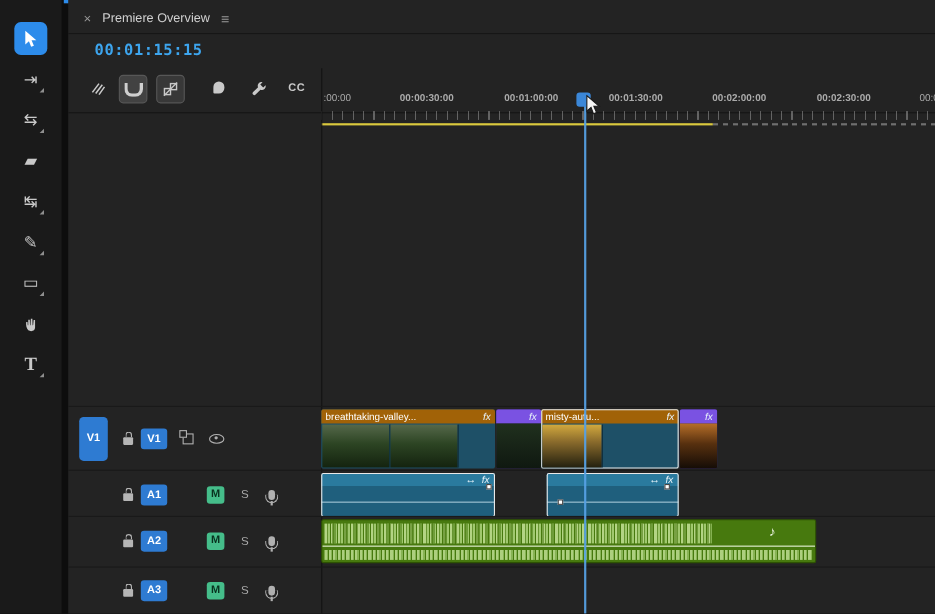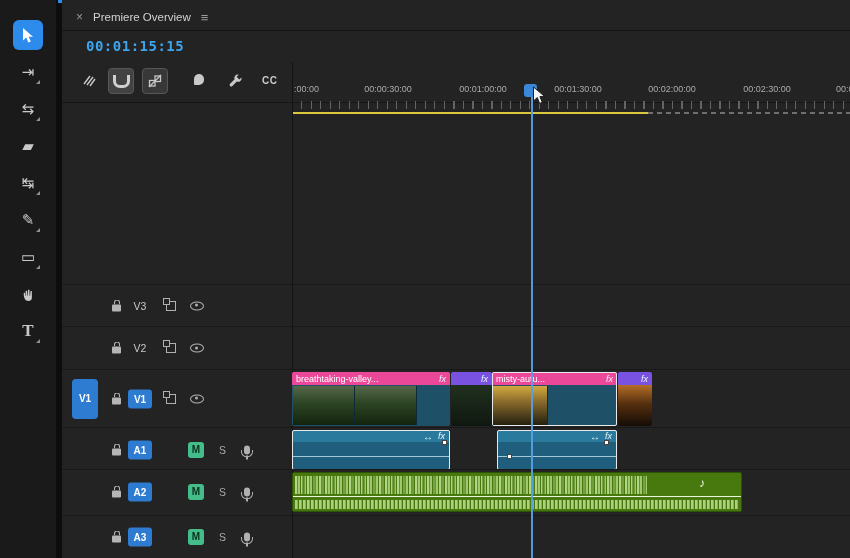--- a/index.html
+++ b/index.html
@@ -38,21 +38,21 @@
   .tbox.snap{left:46px;background:#424242;}
   .tbox.link{left:80px;}
   .magnet{width:11px;height:10px;border:3px solid #cfcfcf;border-top:none;border-radius:0 0 7px 7px;display:block;}
   .marker-ic{position:absolute;left:132px;top:12px;width:10px;height:11px;background:#c9c9c9;
         border-radius:5px 5px 5px 1px;}
   .wrench-ic{position:absolute;left:166px;top:11px;}
   .cc{position:absolute;left:200px;top:13px;color:#c9c9c9;font-size:10px;font-weight:bold;letter-spacing:.5px;text-align:right;}
 
   .ruler{position:absolute;left:230px;top:13px;right:0;height:40px;}
   .rl{position:absolute;top:9px;font-size:9px;color:#ababab;white-space:nowrap;}
-  .rl.c{transform:translateX(-50%);}
+  .rl.c{transform:translateX(-50%);font-weight:bold;}
   .ticks{position:absolute;left:0;right:0;top:26px;height:8px;opacity:.55;
          background:repeating-linear-gradient(90deg,#9a9a9a 0 1px,transparent 1px 9.5px);}
   .workarea{position:absolute;left:0;width:356px;top:37px;height:2px;background:#d9c83e;}
   .workarea-rest{position:absolute;left:356px;right:0;top:37px;height:2px;
          background:repeating-linear-gradient(90deg,#6f6f6f 0 5px,transparent 5px 9px);}
 
   .divider-v{position:absolute;left:230px;top:62px;bottom:0;width:1px;background:#131313;}
 
   
   .row{position:absolute;left:0;right:0;border-top:1px solid #191919;box-sizing:border-box;}
@@ -79,21 +79,21 @@
         font-size:10px;font-weight:bold;display:flex;align-items:center;justify-content:center;}
   .solo{left:157px;color:#ababab;font-size:10.5px;}
   .mic{left:182px;width:6px;height:9px;background:#b0b0b0;border-radius:3px;}
   .mic::before{content:"";position:absolute;left:-3px;top:4px;width:12px;height:8px;border:1.5px solid #b0b0b0;
         border-top:none;border-radius:0 0 7px 7px;box-sizing:border-box;}
   .mic::after{content:"";position:absolute;left:2px;bottom:-5px;width:2px;height:4px;background:#b0b0b0;}
 
   
   .vclip{position:absolute;top:2px;height:54px;background:#1e5067;border-radius:2px;overflow:hidden;}
   .vclip.selected,.aclip.selected{outline:1px solid #e9e9e9;outline-offset:-1px;}
-  .cbar{height:13px;background:#ec4899;color:#fff;font-size:9px;display:flex;align-items:center;
+  .cbar{height:13px;background:#a16207;color:#fff;font-size:9px;display:flex;align-items:center;
         padding:0 4px;gap:4px;white-space:nowrap;overflow:hidden;box-sizing:border-box;}
   .cbar .name{flex:1;overflow:hidden;text-overflow:ellipsis;}
   .cbar .fx{font-style:italic;color:#e8f4fb;flex:none;}
   .pclip{background:#32255e;}
   .pclip .cbar{background:#7a52e2;justify-content:flex-end;}
   .thumbs{position:absolute;left:1px;top:14px;bottom:1px;display:flex;}
   .thumb{height:100%;border-right:1px solid #0d2a38;box-sizing:border-box;}
   .th-valley{background:linear-gradient(#55684a 0%,#2c4423 45%,#14230f 100%);}
   .th-sunrise{background:linear-gradient(#d2a93e 0%,#8a6b2c 40%,#23200f 100%);}
   .th-forest{position:absolute;left:0;right:0;top:13px;bottom:0;
@@ -217,37 +217,21 @@
         <span class="rl c" style="left:475px">00:02:30:00</span>
         <span class="rl" style="left:544px">00:0</span>
         <div class="ticks"></div>
         <div class="workarea"></div>
         <div class="workarea-rest"></div>
       </div>
     </div>
 
     <div class="divider-v"></div>
 
-    <div class="row" style="top:284px;height:42px">
-      <div class="rowhead">
-        <span class="rh lock"></span>
-        <span class="rh tlabel">V3</span>
-        <span class="rh sync"></span>
-        <span class="rh eye"></span>
-      </div>
-    </div>
-
-    <div class="row" style="top:326px;height:43px">
-      <div class="rowhead">
-        <span class="rh lock"></span>
-        <span class="rh tlabel">V2</span>
-        <span class="rh sync"></span>
-        <span class="rh eye"></span>
-      </div>
-    </div>
+
 
     <div class="row" style="top:369px;height:58px">
       <div class="rowhead">
         <span class="rh srcbadge">V1</span>
         <span class="rh lock"></span>
         <span class="rh badge">V1</span>
         <span class="rh sync"></span>
         <span class="rh eye"></span>
       </div>
 

